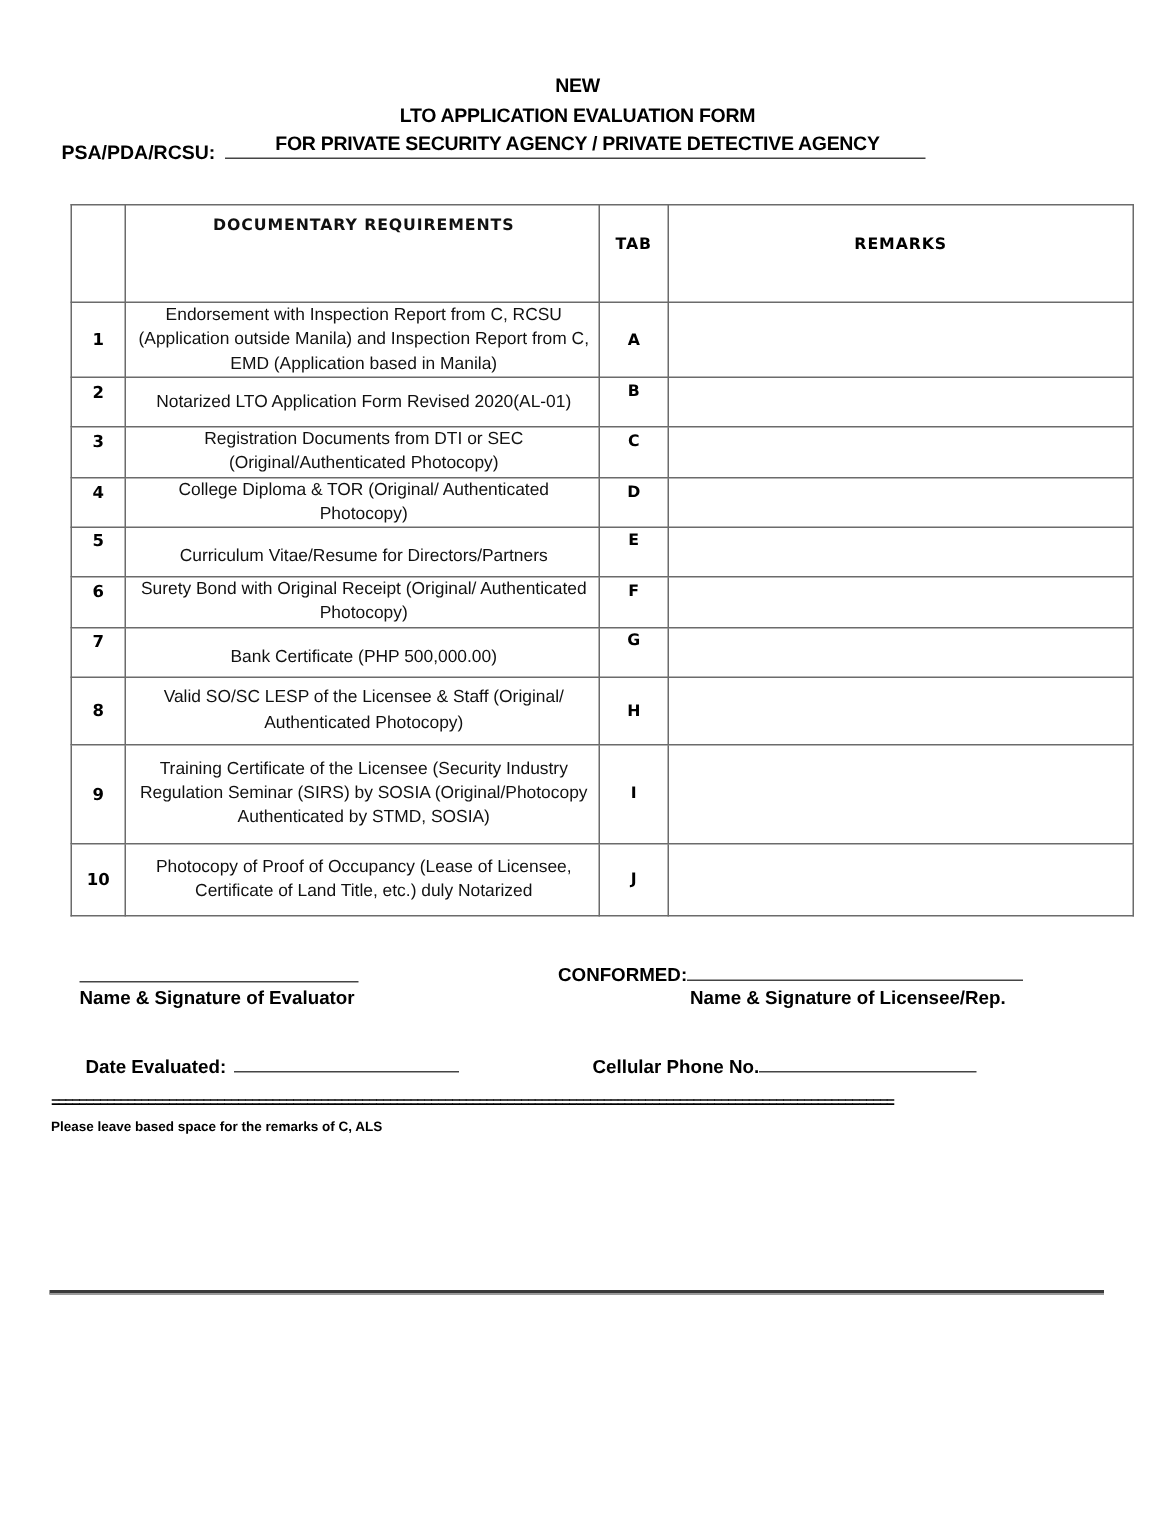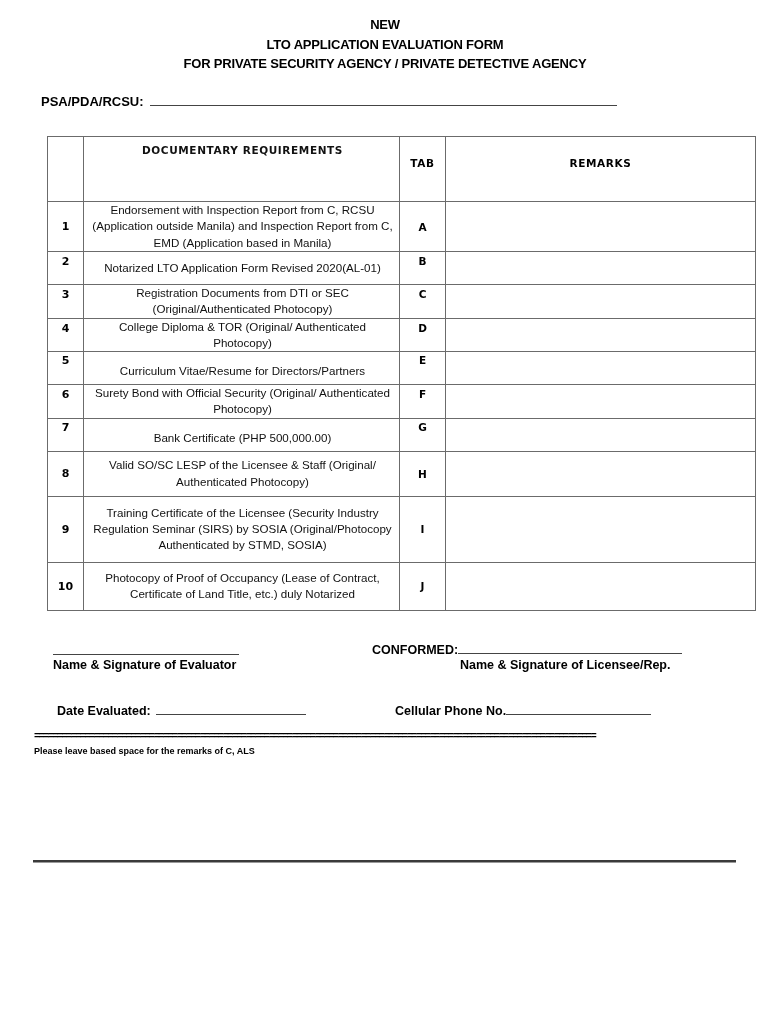--- a/index.html
+++ b/index.html
@@ -1,17 +1,17 @@
 <!DOCTYPE html>
 <html><head>
 <meta charset="utf-8">
 <style>
   html, body { margin:0; padding:0; background:#ffffff; }
   body { width:770px; height:1024px; position:relative; overflow:hidden; color:#000; }
-  .hd { position:absolute; left:0; width:770px; text-align:center; font-family:"Liberation Sans", sans-serif; font-weight:bold; font-size:13px; letter-spacing:-0.2px; }
+  .hd { position:absolute; left:0; width:770px; text-align:center; font-family:"Liberation Sans", sans-serif; font-weight:bold; font-size:13px; letter-spacing:-0.2px;margin-top:32px; }
   .lbl { position:absolute; font-family:"Liberation Sans", sans-serif; font-weight:bold; font-size:12.5px; white-space:nowrap; }
   .uline { display:inline-block; border-bottom:1px solid #444; vertical-align:baseline; height:11px; }
   table.req { position:absolute; left:47px; top:136px; border-collapse:collapse; table-layout:fixed; }
   table.req td, table.req th { border:1px solid #6b6b6b; padding:0; vertical-align:middle;text-align:center; }
   .c-num { width:35px; text-align:center; font-family:"DejaVu Sans", sans-serif; font-weight:bold; font-size:11px; }
   .c-doc { width:305px; font-family:"Liberation Sans", sans-serif; font-size:11.6px; line-height:16.3px; padding:0 4px 0 6px !important; color:#111; }
   .c-tab { width:45px; text-align:center; font-family:"DejaVu Sans", sans-serif; font-weight:bold; font-size:10.5px; }
   .c-rem { width:309px; }
   th { font-family:"DejaVu Sans", sans-serif; font-weight:bold; font-size:10.5px; letter-spacing:0.6px; }
   .top { vertical-align:top !important; }
@@ -68,21 +68,21 @@
       <td class="c-rem"></td>
     </tr>
     <tr style="height:33px;">
       <td class="c-num top" style="padding-top:2px;">5</td>
       <td class="c-doc" style="padding-top:6px !important;margin-left:20px;">Curriculum Vitae/Resume for Directors/Partners</td>
       <td class="c-tab top" style="padding-top:2px;">E</td>
       <td class="c-rem"></td>
     </tr>
     <tr style="height:33px;">
       <td class="c-num top" style="padding-top:3px;">6</td>
-      <td class="c-doc">Surety Bond with Official Security (Original/ Authenticated Photocopy)</td>
+      <td class="c-doc">Surety Bond with Original Receipt (Original/ Authenticated Photocopy)</td>
       <td class="c-tab top" style="padding-top:3px;">F</td>
       <td class="c-rem"></td>
     </tr>
     <tr style="height:33px;">
       <td class="c-num top" style="padding-top:2px;">7</td>
       <td class="c-doc" style="padding-top:6px !important;">Bank Certificate (PHP 500,000.00)</td>
       <td class="c-tab top" style="padding-top:2px;">G</td>
       <td class="c-rem"></td>
     </tr>
     <tr style="height:45px;">
@@ -92,21 +92,21 @@
       <td class="c-rem"></td>
     </tr>
     <tr style="height:66px;">
       <td class="c-num">9</td>
       <td class="c-doc">Training Certificate of the Licensee (Security Industry Regulation Seminar (SIRS) by SOSIA (Original/Photocopy Authenticated by STMD, SOSIA)</td>
       <td class="c-tab">I</td>
       <td class="c-rem"></td>
     </tr>
     <tr style="height:48px;">
       <td class="c-num">10</td>
-      <td class="c-doc">Photocopy of Proof of Occupancy (Lease of Contract, Certificate of Land Title, etc.) duly Notarized</td>
+      <td class="c-doc">Photocopy of Proof of Occupancy (Lease of Licensee, Certificate of Land Title, etc.) duly Notarized</td>
       <td class="c-tab">J</td>
       <td class="c-rem"></td>
     </tr>
   </tbody>
 </table>
 
 <div>
   <span class="uline" style="position:absolute; left:53px; top:643px; width:186px;"></span>
   <div class="lbl" style="left:53px; top:658px;">Name &amp; Signature of Evaluator</div>
 

